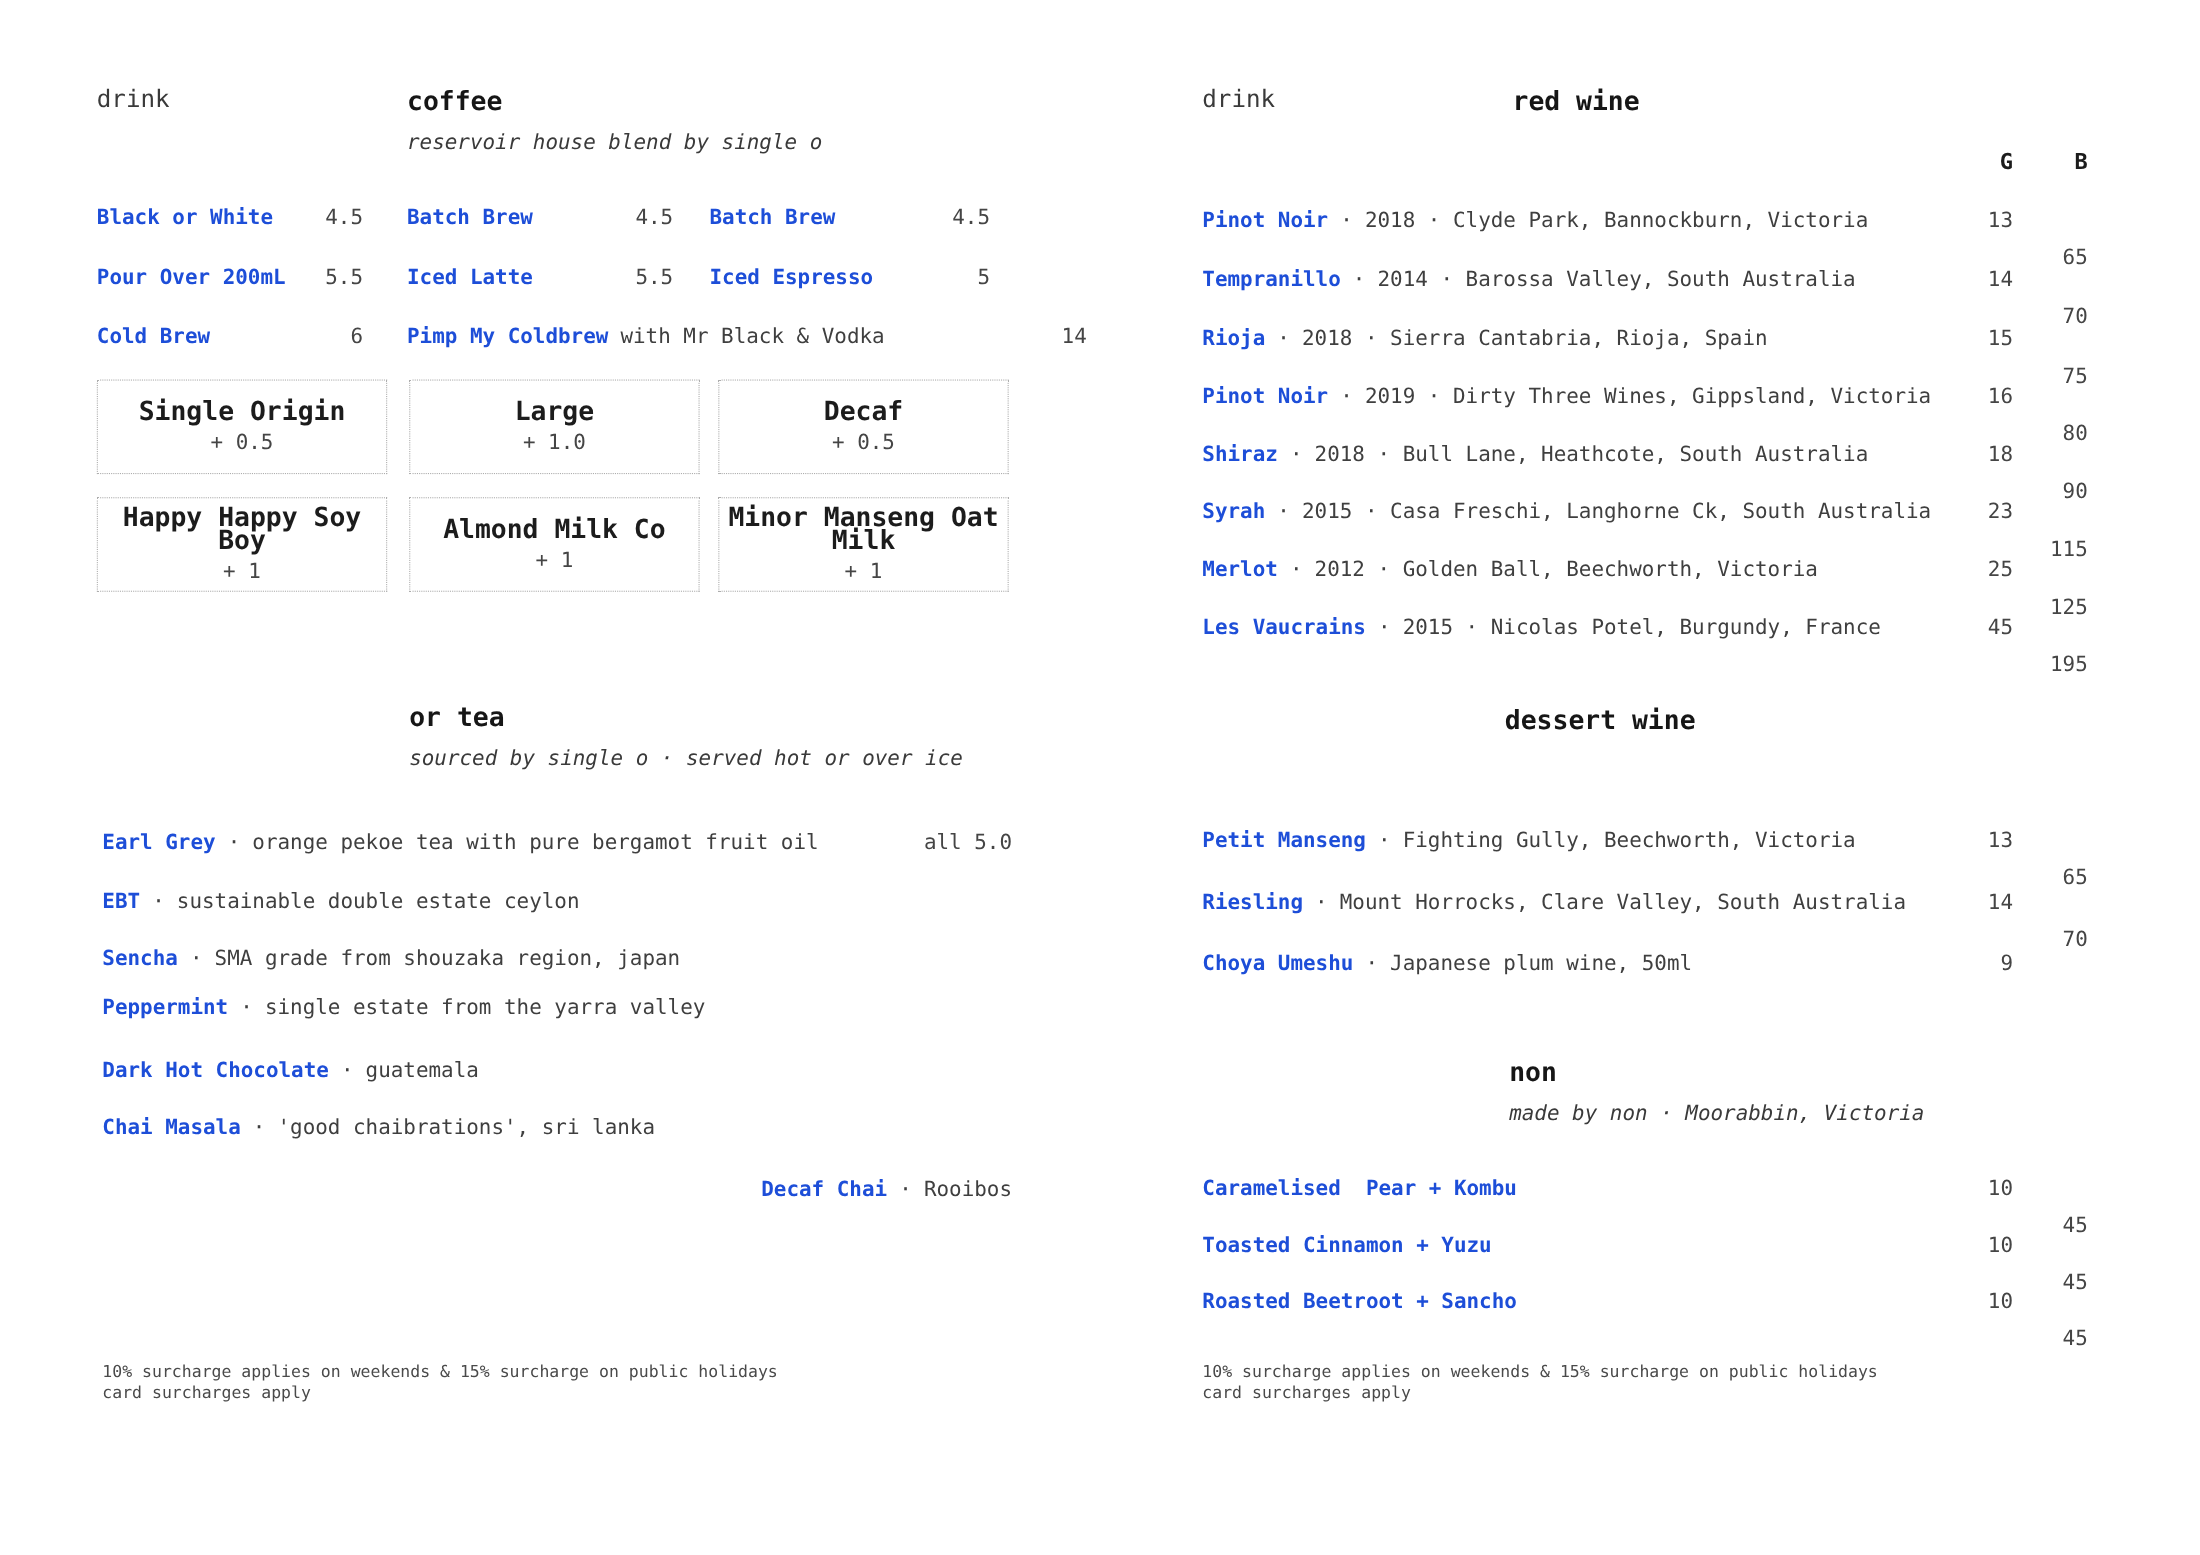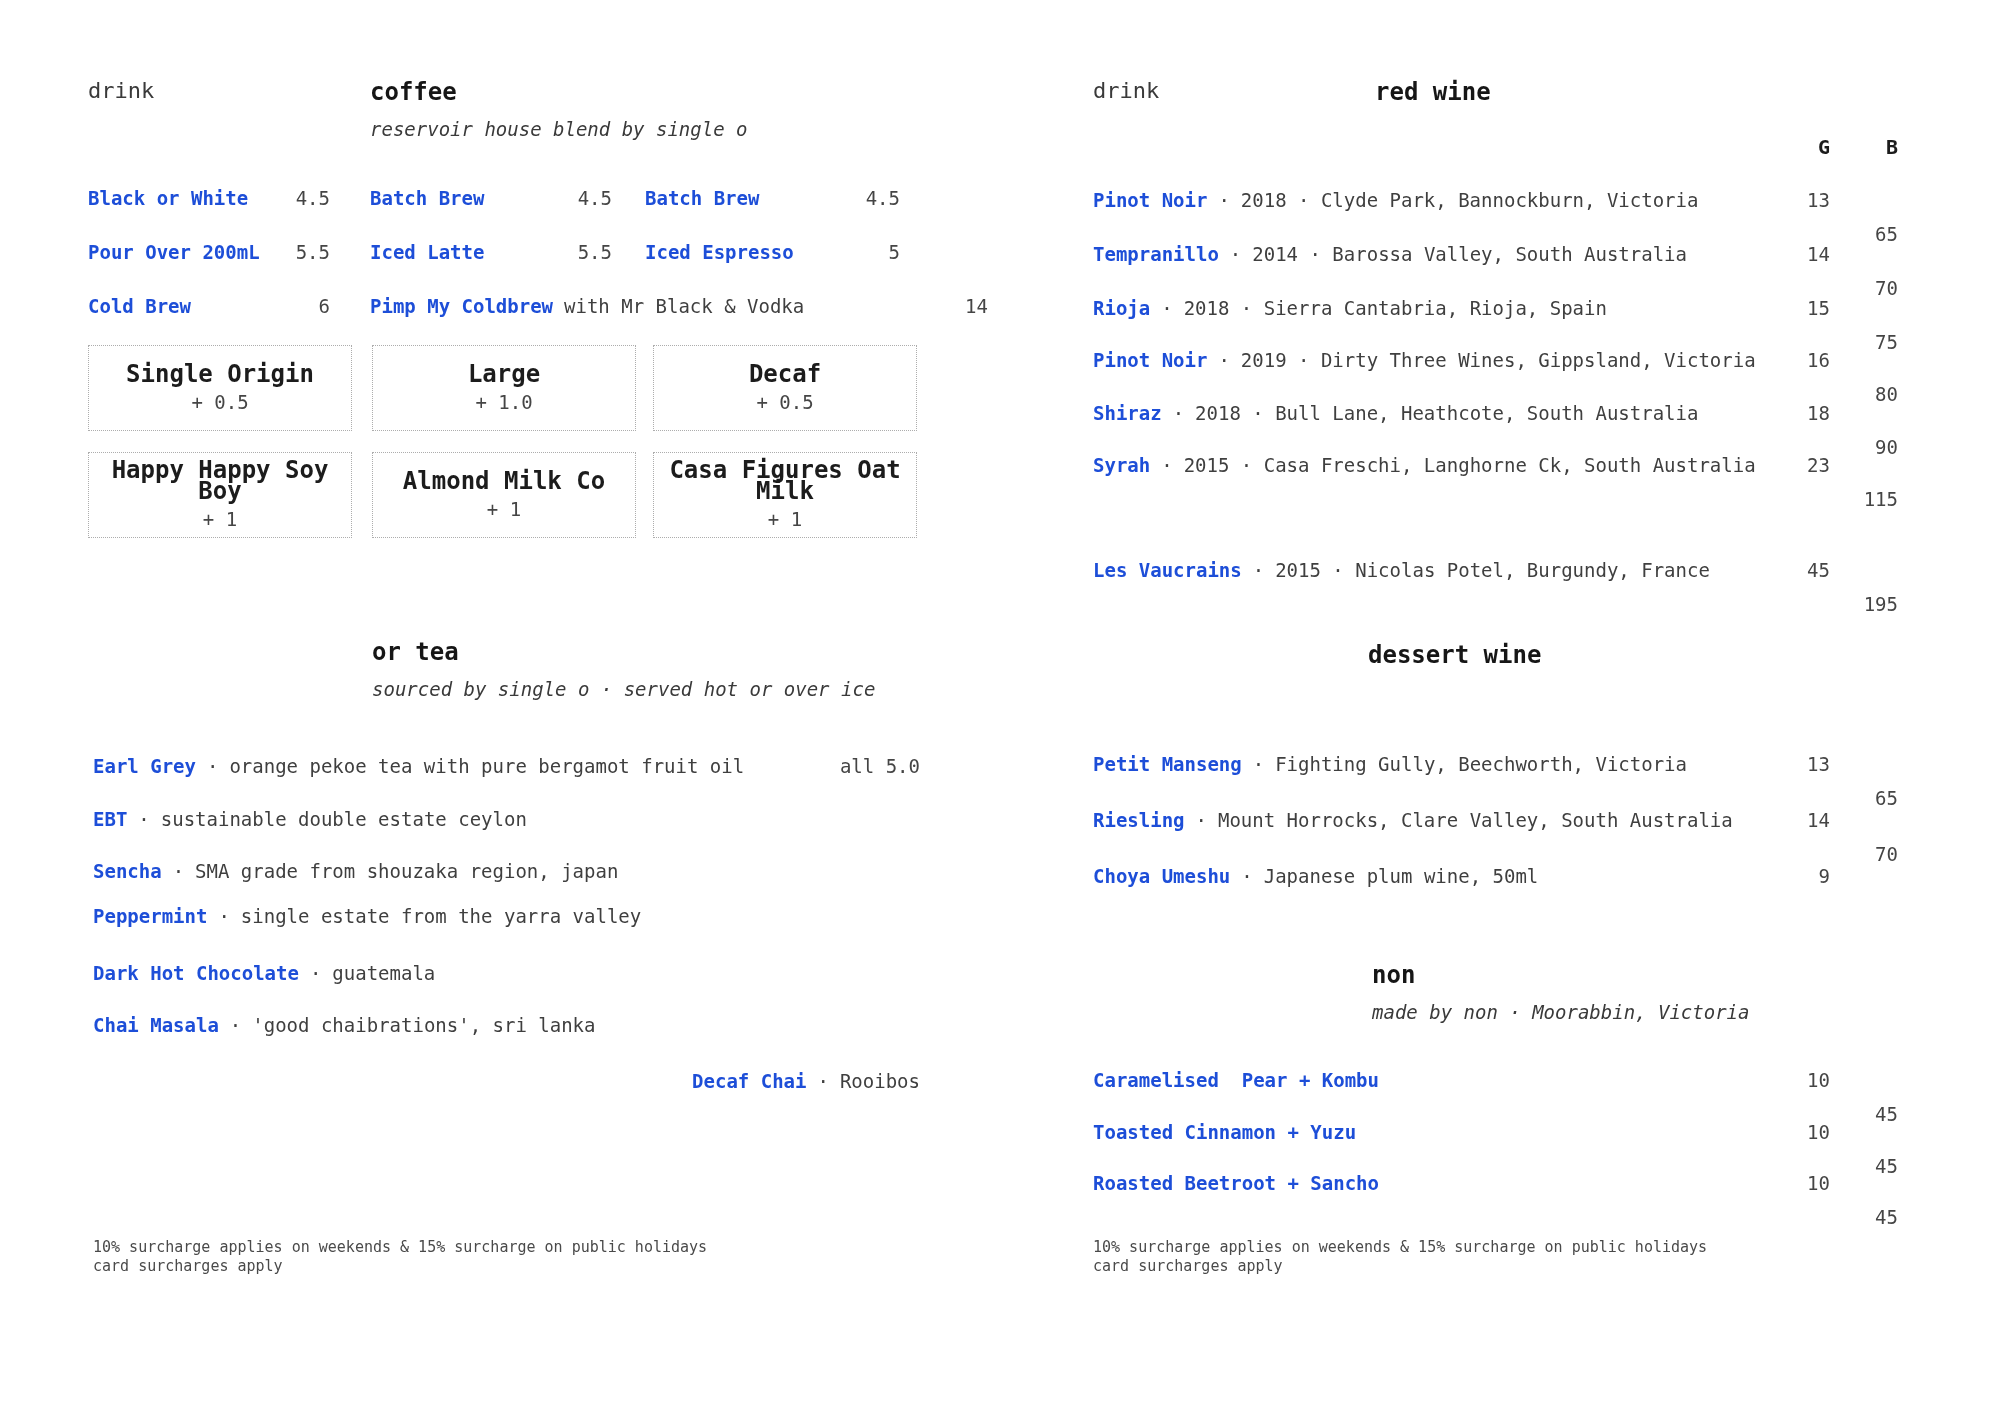--- a/index.html
+++ b/index.html
@@ -104,21 +104,21 @@
   </div>
   <div class="mbox" style="left:0;top:107px;">
     <span class="mname">Happy Happy Soy Boy</span>
     <span class="mextra">+ 1</span>
   </div>
   <div class="mbox" style="left:284px;top:107px;">
     <span class="mname">Almond Milk Co</span>
     <span class="mextra">+ 1</span>
   </div>
   <div class="mbox" style="left:565px;top:107px;">
-    <span class="mname">Casa Figures Oat Milk</span>
+    <span class="mname">Minor Manseng Oat Milk</span>
     <span class="mextra">+ 1</span>
   </div>
 </div>
 
 <div class="abs" style="left:372px;top:638px;">
   <div class="sec-title">or tea</div>
   <div class="sec-sub">sourced by single o · served hot or over ice</div>
 </div>
 
 <div class="abs" style="left:93px;top:754px;width:827px;height:350px;">
@@ -185,20 +185,25 @@
   <div class="wrow itm" style="top:213px;">
     <b>Shiraz</b><span class="dot">·</span><span>2018 · Bull Lane, Heathcote, South Australia</span>
     <span class="gval price">18</span>
     <span class="bval price">90</span>
   </div>
   <div class="wrow itm" style="top:265px;">
     <b>Syrah</b><span class="dot">·</span><span>2015 · Casa Freschi, Langhorne Ck, South Australia</span>
     <span class="gval price">23</span>
     <span class="bval price">115</span>
   </div>
+  <div class="wrow itm" style="top:318px;">
+    <b>Merlot</b><span class="dot">·</span><span>2012 · Golden Ball, Beechworth, Victoria</span>
+    <span class="gval price">25</span>
+    <span class="bval price">125</span>
+  </div>
   <div class="wrow itm" style="top:370px;">
     <b>Les Vaucrains</b><span class="dot">·</span><span>2015 · Nicolas Potel, Burgundy, France</span>
     <span class="gval price">45</span>
     <span class="bval price">195</span>
   </div>
 </div>
 
 <div class="abs" style="left:1368px;top:641px;">
   <div class="sec-title">dessert wine</div>
 </div>

